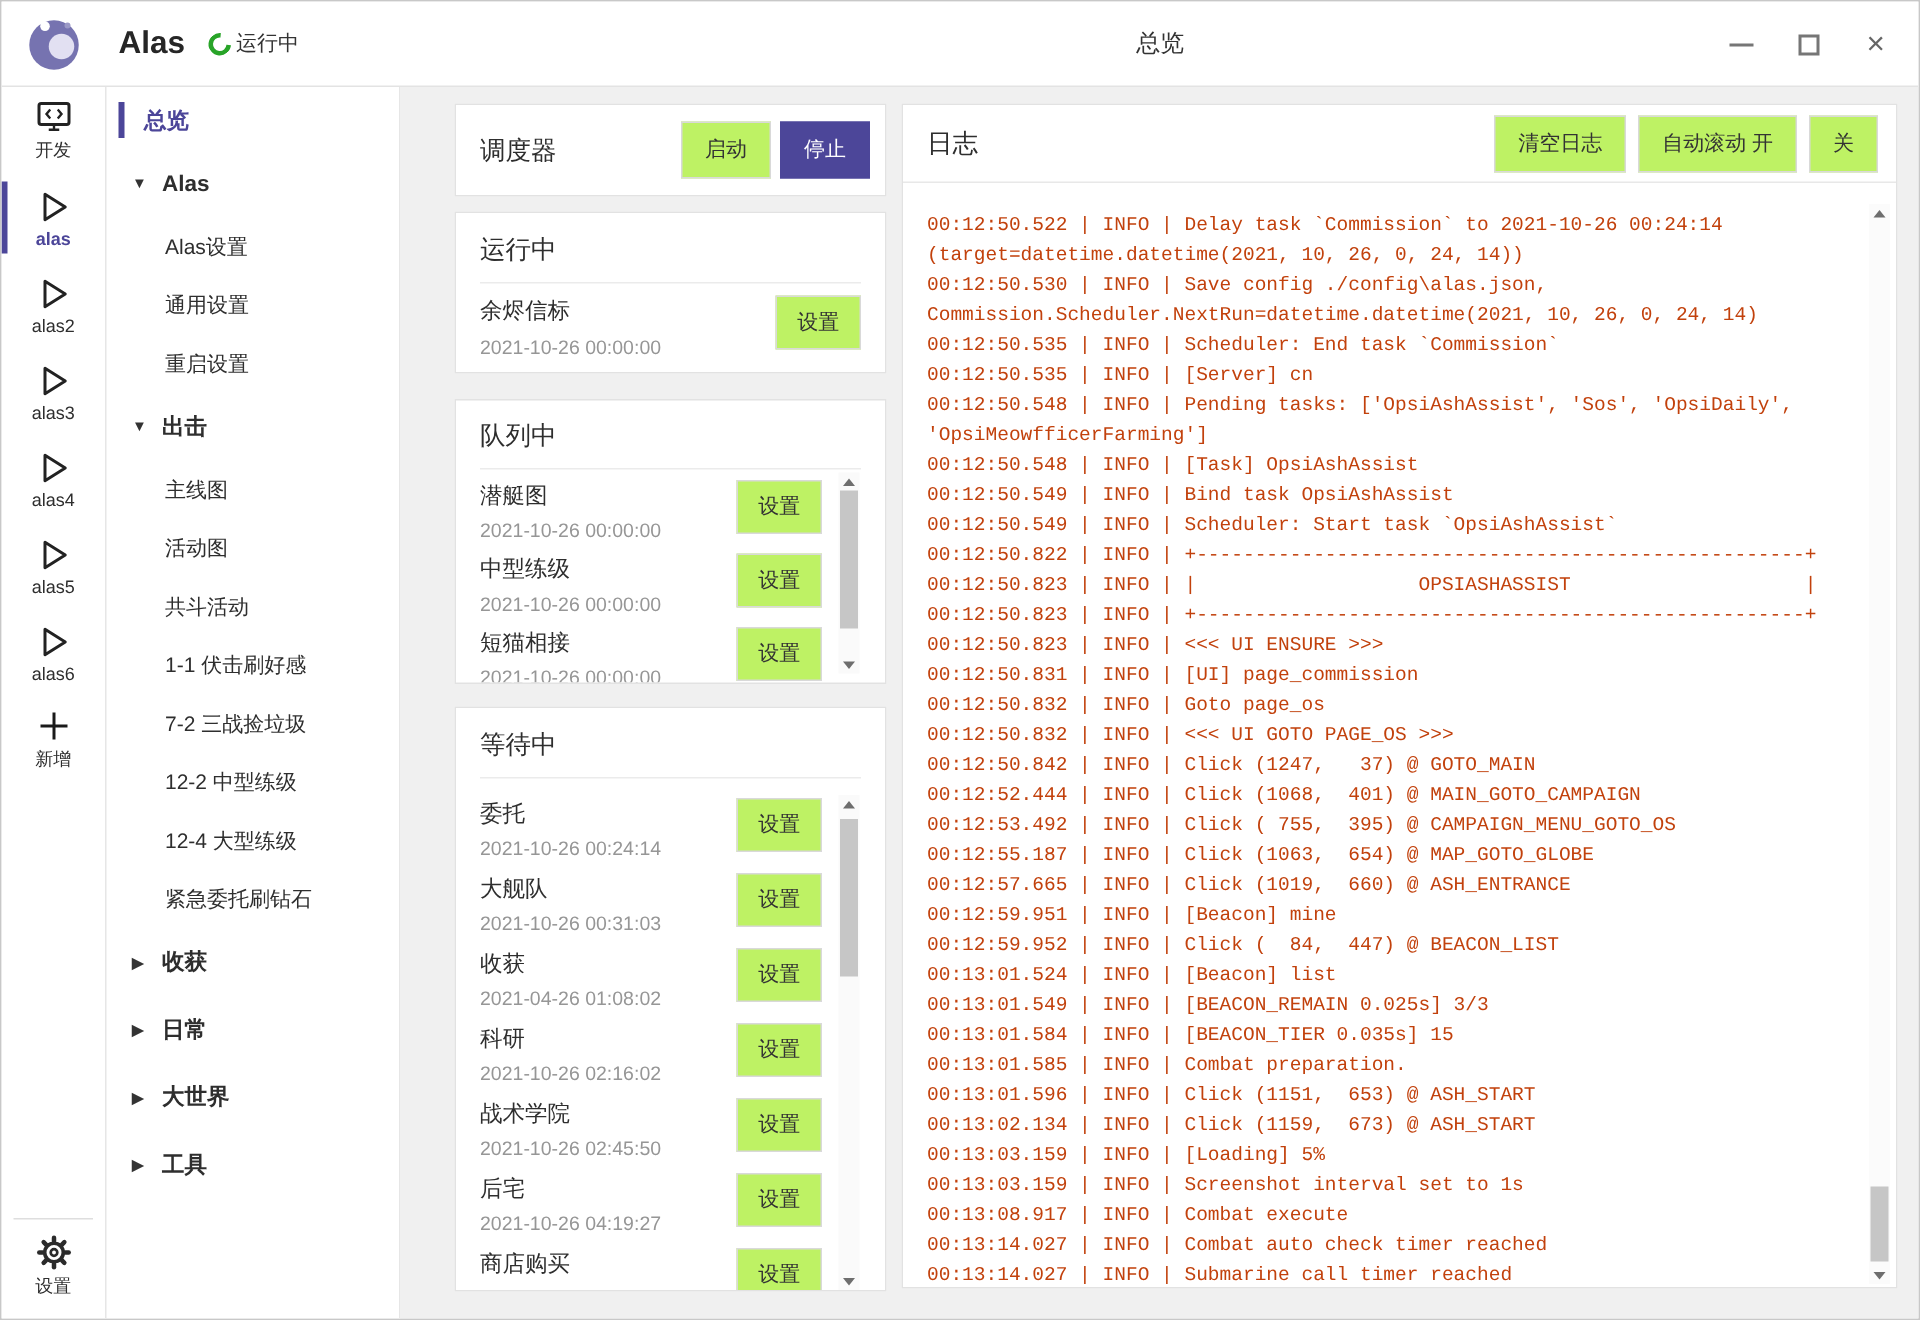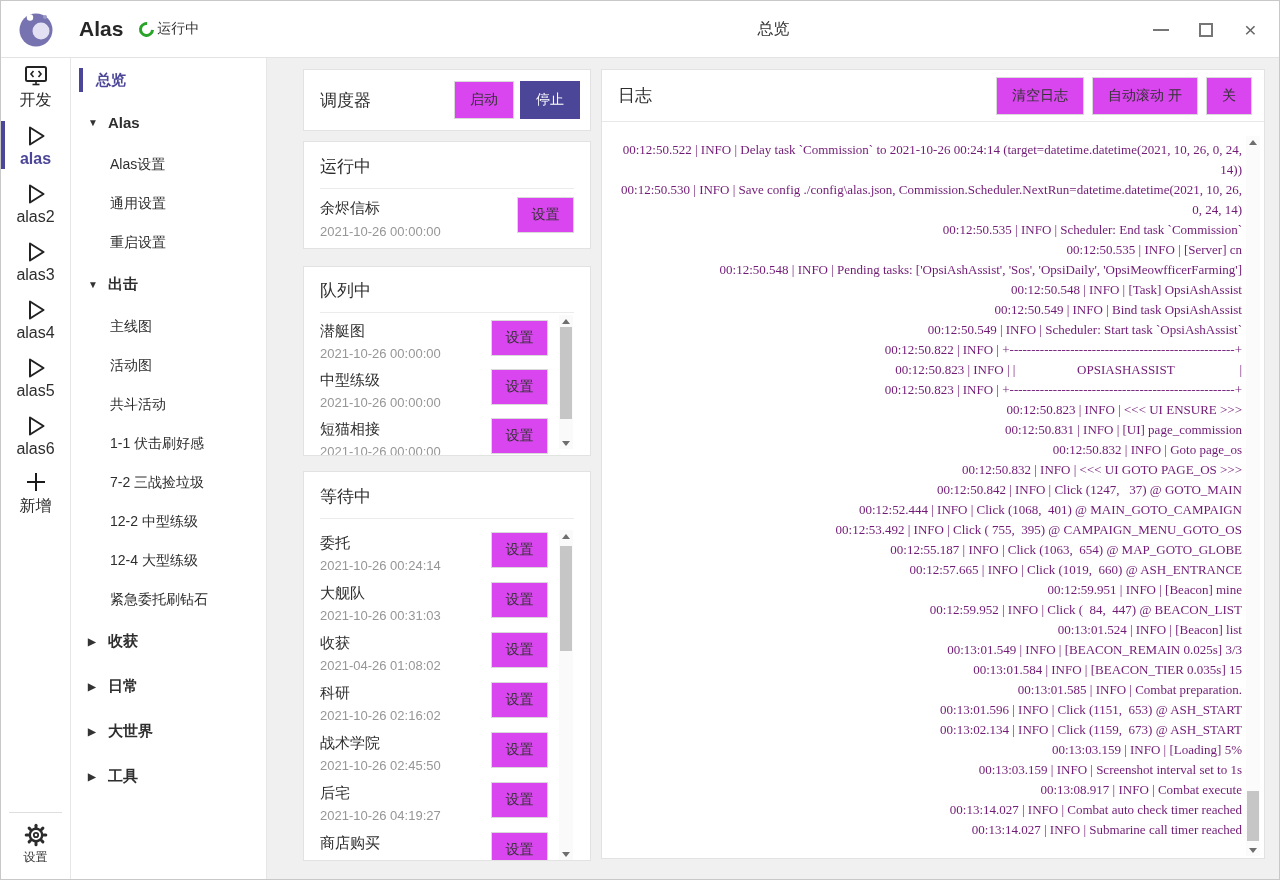--- a/index.html
+++ b/index.html
@@ -23,21 +23,21 @@
              background:transparent; border:none; cursor:pointer; }
   .ic-min { width:16px; height:0; border-top:2px solid #767676; }
   .ic-max { width:14px; height:14px; border:2px solid #767676; }
   .ic-close { font-size:21px; color:#666; line-height:1; font-weight:300; }
 
   
   .rail { position:absolute; left:0; top:57px; bottom:0; width:70px; background:#fff;
           border-right:1px solid #e6e6e6; z-index:4; }
   .rail-item { position:relative; height:58px; display:flex; flex-direction:column;
                align-items:center; justify-content:center; cursor:pointer; }
-  .rail-item .lbl { font-size:16px; color:#2e2e2e; margin-top:1px; }
+  .rail-item .lbl { font-size:12px; color:#2e2e2e; margin-top:1px; }
   .rail-item.active::before { content:""; position:absolute; left:0; top:5px; bottom:5px;
                               width:4px; background:#4c4699; }
   .rail-item.active .lbl { color:#4c4699; font-weight:bold; }
   .ric { display:none; height:26px; }
   .icon-code .ric-code { display:block; }
   .icon-play .ric-play { display:block; }
   .icon-plus .ric-plus { display:block; }
   .rail-bottom { position:absolute; bottom:4px; left:8px; right:8px;
                  border-top:1px solid #dedede; }
   .rail-settings { height:62px; display:flex; flex-direction:column; align-items:center;
@@ -56,21 +56,21 @@
                               width:4px; background:#4c4699; }
   .menu-item.group { height:45px; font-weight:600; font-size:15px; padding-left:17px; }
   .menu-item.child { height:39px; font-size:14px; padding-left:39px; }
 
   
   .main { position:absolute; left:266px; top:57px; right:0; bottom:0; background:#f0f0f0; }
   .card { background:#fff; border:1px solid #e2e2e2; }
   .col-mid { position:absolute; left:12px; top:11px; width:312px;padding-left:24px; }
 
   .card-title { font-size:17px; color:#2e2e2e; }
-  .btn { background:#d946ef; border:1px solid #d9d9d9; color:#333; font-size:14px; height:38px;
+  .btn { background:#bef264; border:1px solid #d9d9d9; color:#333; font-size:14px; height:38px;
          padding:0 15px; cursor:pointer; font-family:inherit; }
   .btn-stop { background:#4c4699; border-color:#4c4699; color:#fff; }
 
   .card-scheduler { height:62px; display:flex; align-items:center; padding:0 10px 0 16px;
                     margin-bottom:10px; }
   .sch-buttons { margin-left:auto; display:flex; gap:6px; }
 
   .card-head { font-size:17px; color:#2e2e2e; padding-bottom:10px; border-bottom:1px solid #ebebeb; }
   .card-running { height:108px; padding:13px 16px 0; margin-bottom:17px; }
   .task-row { display:flex; align-items:flex-start; padding-top:8px; }
@@ -101,22 +101,22 @@
   .sbar-waiting { right:17px; top:58px; height:330px; }
   .sbar-log { right:4px; top:66px; height:720px; background:#fbfbfb; }
 
   
   .card-log { position:absolute; left:334px; top:11px; right:14px; bottom:20px; }
   .log-head { height:52px; display:flex; align-items:center; padding:0 12px 0 16px;
               border-bottom:1px solid #e8e8e8; }
   .log-buttons { margin-left:auto; display:flex; gap:8px; }
   .log-body { position:absolute; top:63px; left:0; right:22px; bottom:2px; overflow:hidden;
               padding:7px 0 0 16px; }
-  .log-line { font-family:Liberation Serif, serif; font-size:13px; line-height:20px;
-              color:#701a75; white-space:pre-wrap;text-align:right; }
+  .log-line { font-family:Liberation Mono, monospace; font-size:13px; line-height:20px;
+              color:#c2410c; white-space:pre-wrap; }
 </style>
 </head>
 <body>
 
 <div class="header">
   <svg class="logo" viewBox="0 0 38 38">
     <circle cx="19" cy="20" r="16.5" fill="#7673b0"></circle>
     <circle cx="24" cy="21" r="8.5" fill="#e2e0f2"></circle>
     <circle cx="13" cy="7.5" r="3.2" fill="#fff"></circle>
     <circle cx="28" cy="7" r="2" fill="#9b99c6"></circle>

